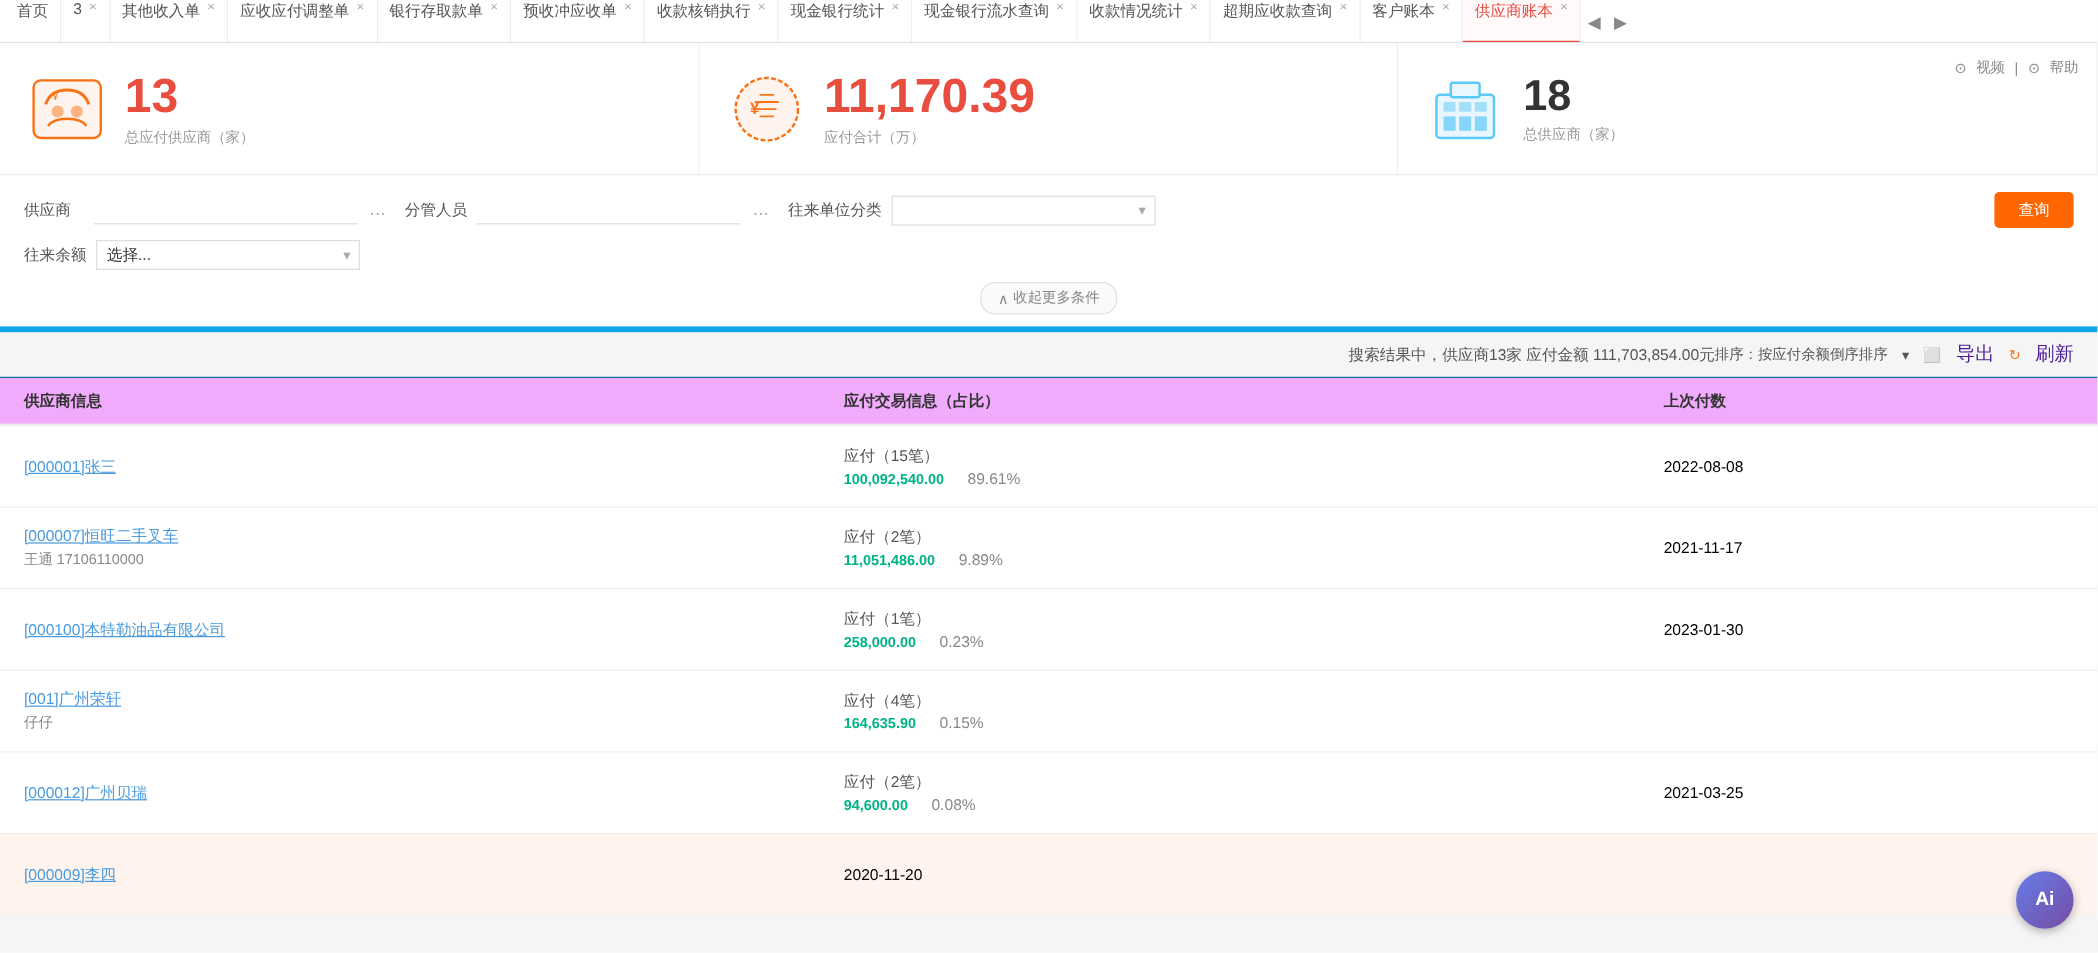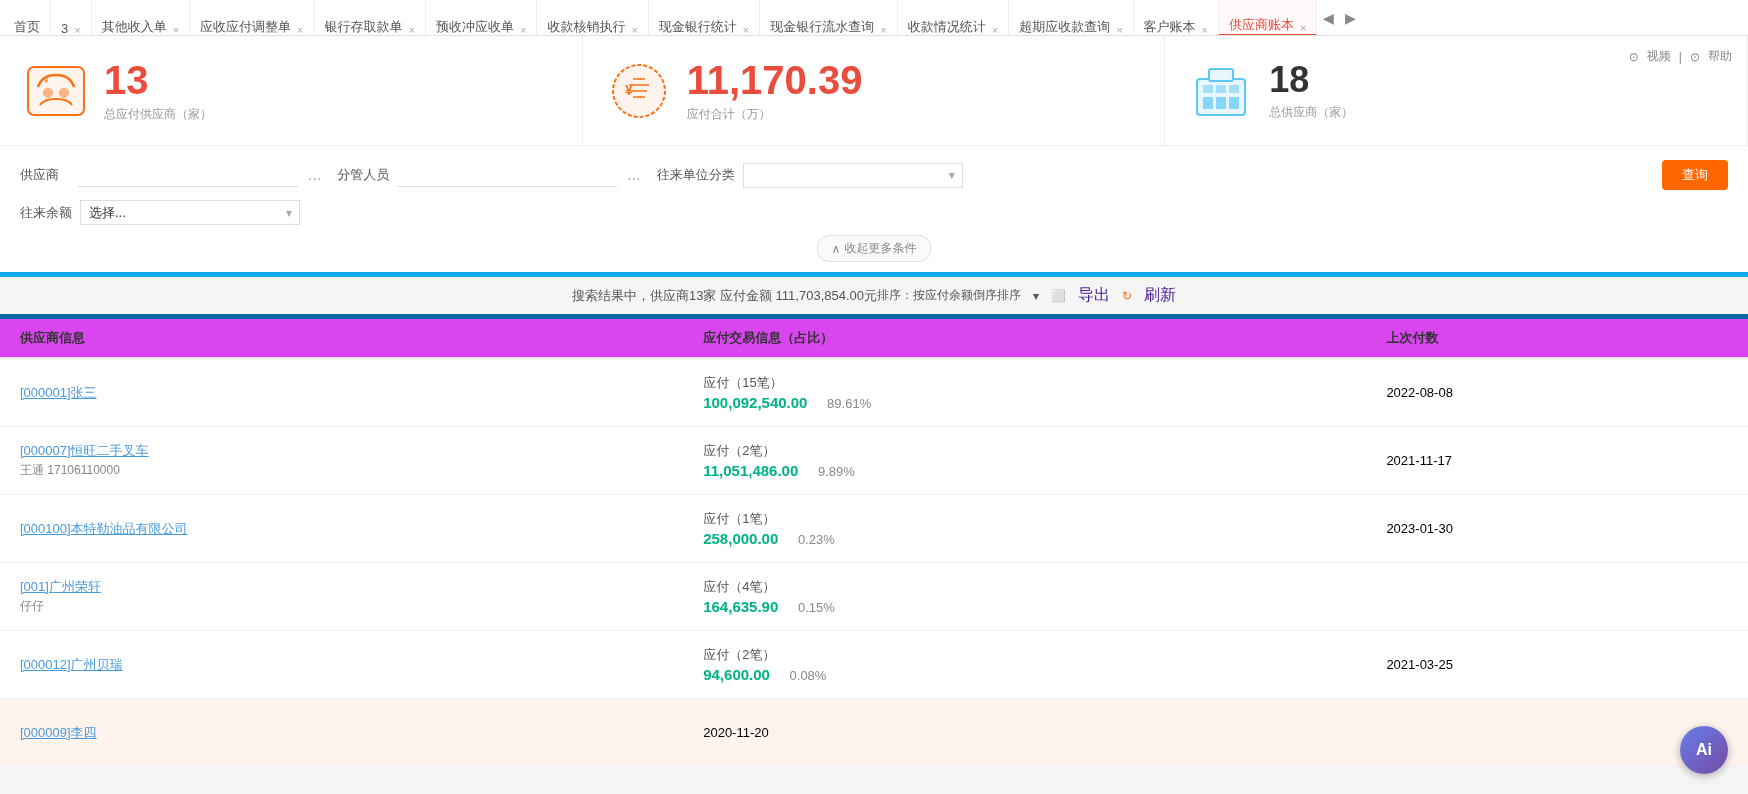--- a/index.html
+++ b/index.html
@@ -4,21 +4,21 @@
   <style>
     * { margin: 0; padding: 0; box-sizing: border-box; }
     body { font-family: 'Microsoft YaHei', Arial, sans-serif; font-size: 13px; background: #f5f5f5; color: #333; width: 1748px; overflow-x: hidden; }
 
     
     .nav-bar {
       display: flex; align-items: center; background: #fff; border-bottom: 1px solid #e0e0e0;
       height: 36px; padding: 0 4px; overflow: hidden;
     }
     .nav-tab {
-      display: flex; align-items: flex-end; padding: 0 10px; height: 36px; white-space: nowrap;
+      display: flex; align-items: flex-start; padding: 0 10px; height: 36px; white-space: nowrap;
       font-size: 13px; cursor: pointer; border-right: 1px solid #eee; color: #555;
       flex-shrink: 0;
     }
     .nav-tab.active { color: #e84d3d; border-bottom: 2px solid #e84d3d; background: #fff9f9; }
     .nav-tab .close-x { margin-left: 6px; color: #aaa; font-size: 11px; cursor: pointer; }
     .nav-arrow { display: flex; align-items: center; justify-content: center; width: 22px; height: 36px; cursor: pointer; color: #888; font-size: 14px; flex-shrink: 0; }
 
     
     .stats-bar {
       display: flex; background: #fff; border-bottom: 1px solid #eee; height: 110px; align-items: center;
@@ -72,49 +72,49 @@
 
     .collapse-btn {
       display: flex; align-items: center; justify-content: center; gap: 4px;
       border: 1px solid #e0e0e0; background: #fafafa; color: #888; font-size: 12px;
       padding: 4px 14px; border-radius: 12px; cursor: pointer; margin: 4px auto 0;
       width: fit-content;
     }
 
     
     .results-bar {
-      display: flex; align-items: center; justify-content: center;
-      padding: 8px 20px; background: #f5f5f5; border-bottom: 5px solid #0369a1;
+      display: flex; align-items: center; justify-content: flex-end;
+      padding: 8px 20px; background: #f5f5f5; border-bottom: 1px solid #0369a1;
       font-size: 13px; color: #555;
     }
     .results-bar-left { display: flex; gap: 24px; }
     .results-bar-right { display: flex; align-items: center; gap: 12px; font-size: 12px; color: #666; }
     .sort-label { color: #555; }
     .action-btn { display: flex; align-items: center; gap: 4px; cursor: pointer; color: #4c1d95; font-size: 16px; }
 
     
     .table-container { background: #fff; }
     .table-header {
       display: grid; grid-template-columns: 2fr 2fr 1fr;
-      padding: 10px 20px; border-bottom: 2px solid #eee; background: #d946ef;
+      padding: 10px 20px; border-bottom: 2px solid #eee; background: #f0abfc;
       font-size: 13px; font-weight: 600; color: #333;
     }
     .table-row {
       display: grid; grid-template-columns: 2fr 2fr 1fr;
       padding: 12px 20px; border-bottom: 1px solid #f0f0f0;
       min-height: 68px; align-items: center;
     }
     .table-row.highlighted { background: #fff3ee; }
 
     .supplier-link { color: #4a9ade; text-decoration: underline; cursor: pointer; font-size: 13px; }
     .supplier-sub { font-size: 12px; color: #888; margin-top: 2px; }
 
     .tx-info { display: flex; flex-direction: column; gap: 2px; }
     .tx-label { font-size: 13px; color: #555; }
-    .tx-amount { font-size: 15px; font-weight: bold; color: #00b386; cursor: pointer; }
+    .tx-amount { font-size: 12px; font-weight: bold; color: #00b386; cursor: pointer; }
     .tx-pct { font-size: 13px; color: #888; margin-left: 16px; display: inline; }
 
     .last-pay { font-size: 13px; color: #000000; }
   </style>
 </head>
 <body>
 
 <div class="nav-bar">
   <div class="nav-tab">
     <span>首页</span>

